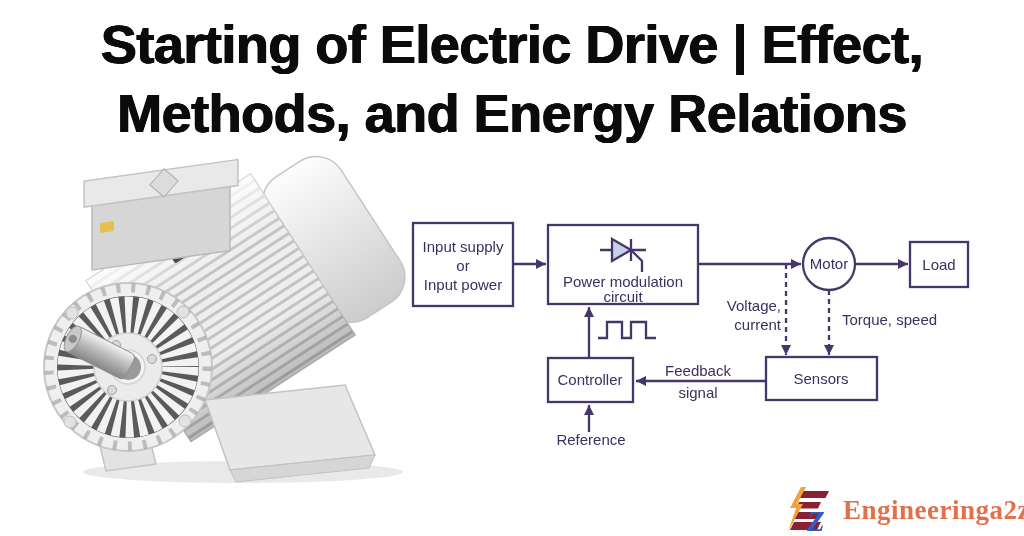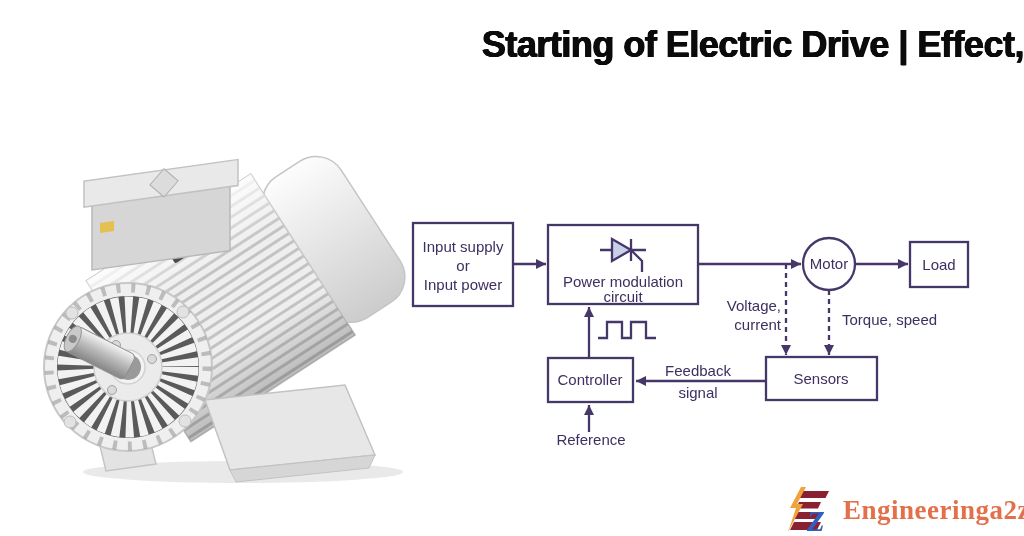--- a/index.html
+++ b/index.html
@@ -1,22 +1,22 @@
 <!DOCTYPE html>
 <html><head>
 <meta charset="utf-8">
 <style>
   html,body{margin:0;padding:0;background:#ffffff;}
   .canvas{
     position:relative;width:1024px;height:536px;background:#ffffff;
     overflow:hidden;font-family:"Liberation Sans",sans-serif;
   }
   .title{
-    position:absolute;top:10px;left:0;width:1024px;text-align:right;
-    color:#0b0b0b;font-weight:700;font-size:36px;line-height:69px;
+    position:absolute;top:10px;left:0;width:1024px;text-align:center;
+    color:#0b0b0b;font-weight:700;font-size:54px;line-height:69px;
     letter-spacing:-0.5px;
     text-shadow:0.6px 0 0 currentColor,-0.6px 0 0 currentColor,0 0.4px 0 currentColor;
   }
   .motor-wrap{position:absolute;left:28px;top:146px;width:400px;height:340px;}
   .diagram-svg{position:absolute;left:405px;top:195px;}
   .diagram-svg text{
     font-family:"Liberation Sans",sans-serif;font-size:15px;fill:#3d2f5f;
   }
   .brand{
     position:absolute;left:786px;top:486px;display:flex;align-items:center;gap:7px;
@@ -26,20 +26,21 @@
     color:#e2714b;letter-spacing:0.5px;line-height:48px;
   }
 </style>
 </head>
 <body>
 
 <div class="canvas">
 
   <div class="title">
     <div>Starting of Electric Drive | Effect,</div>
+    <div>Methods, and Energy Relations</div>
   </div>
 
   <div class="motor-wrap">
     <svg width="400" height="340" viewBox="0 0 400 340" aria-hidden="true">
       <defs>
         <pattern id="fins" width="10" height="9" patternUnits="userSpaceOnUse">
           <rect width="10" height="9" fill="#eeeeee"></rect>
           <rect y="6" width="10" height="3" fill="#c3c3c3"></rect>
         </pattern>
         <linearGradient id="shadeV" x1="0" y1="0" x2="0" y2="1">

